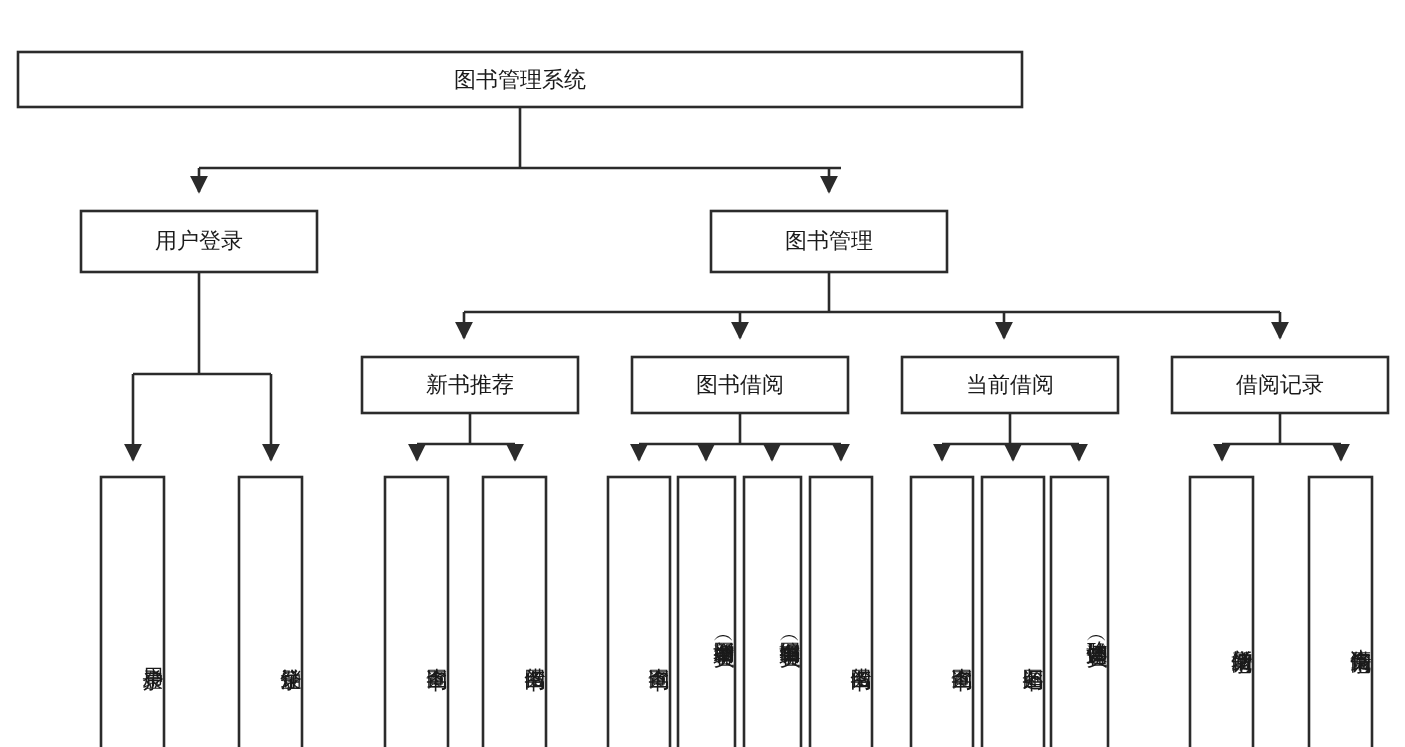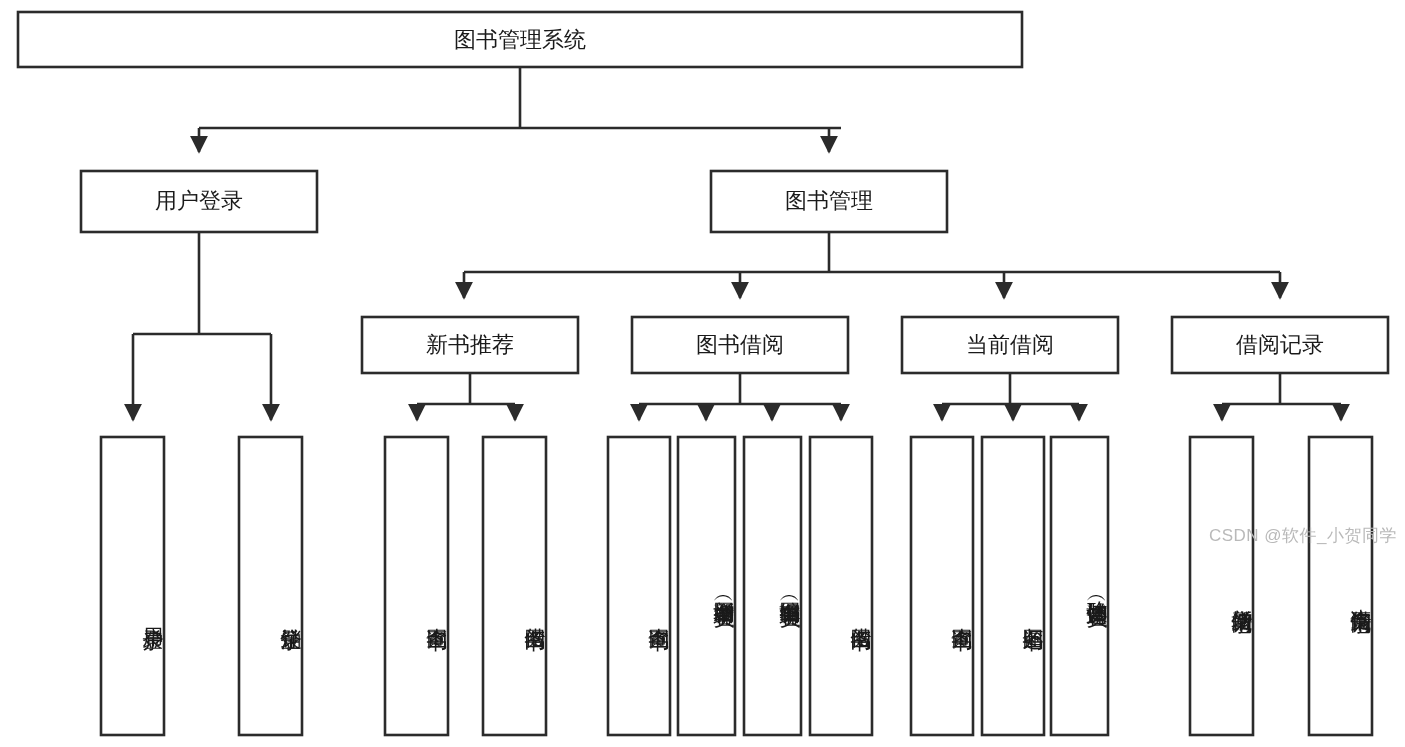--- a/index.html
+++ b/index.html
@@ -12,20 +12,21 @@
     height: 747px;
     font-family: "Liberation Sans", "DejaVu Sans", sans-serif;
     overflow: hidden;
     position: relative;
   }
   #diagram-root {
     position: relative;
     width: 1405px;
     height: 551px;
     background: #ffffff;
+    margin-top: 40px;
   }
   svg.diagram {
     position: absolute;
     left: 0;
     top: 0;
     width: 1405px;
     height: 747px;
     display: block;
   }
   .node-rect {
@@ -199,14 +200,13 @@
   <div class="vlabel-wrap" style="left:608px;  top:498px;  width:62px;  height:230px;">查询图书</div>
   <div class="vlabel-wrap" style="left:678px;  top:446px;  width:57px;  height:285px;">新增图书（管理员）</div>
   <div class="vlabel-wrap" style="left:744px;  top:446px;  width:57px;  height:285px;">编辑图书（管理员）</div>
   <div class="vlabel-wrap" style="left:810px;  top:498px;  width:62px;  height:230px;">借阅图书</div>
   <div class="vlabel-wrap" style="left:911px;  top:498px;  width:62px;  height:230px;">查询图书</div>
   <div class="vlabel-wrap" style="left:982px;  top:498px;  width:62px;  height:230px;">归还图书</div>
   <div class="vlabel-wrap" style="left:1051px; top:446px;  width:57px;  height:285px;">确认归还（管理员）</div>
   <div class="vlabel-wrap" style="left:1190px; top:460px;  width:63px;  height:270px;">新增借阅记录</div>
   <div class="vlabel-wrap" style="left:1309px; top:460px;  width:63px;  height:270px;">查询借阅记录</div>
 
-  <div class="watermark">CSDN @软件_小贺同学</div>
 </div>
 
 </body></html>

